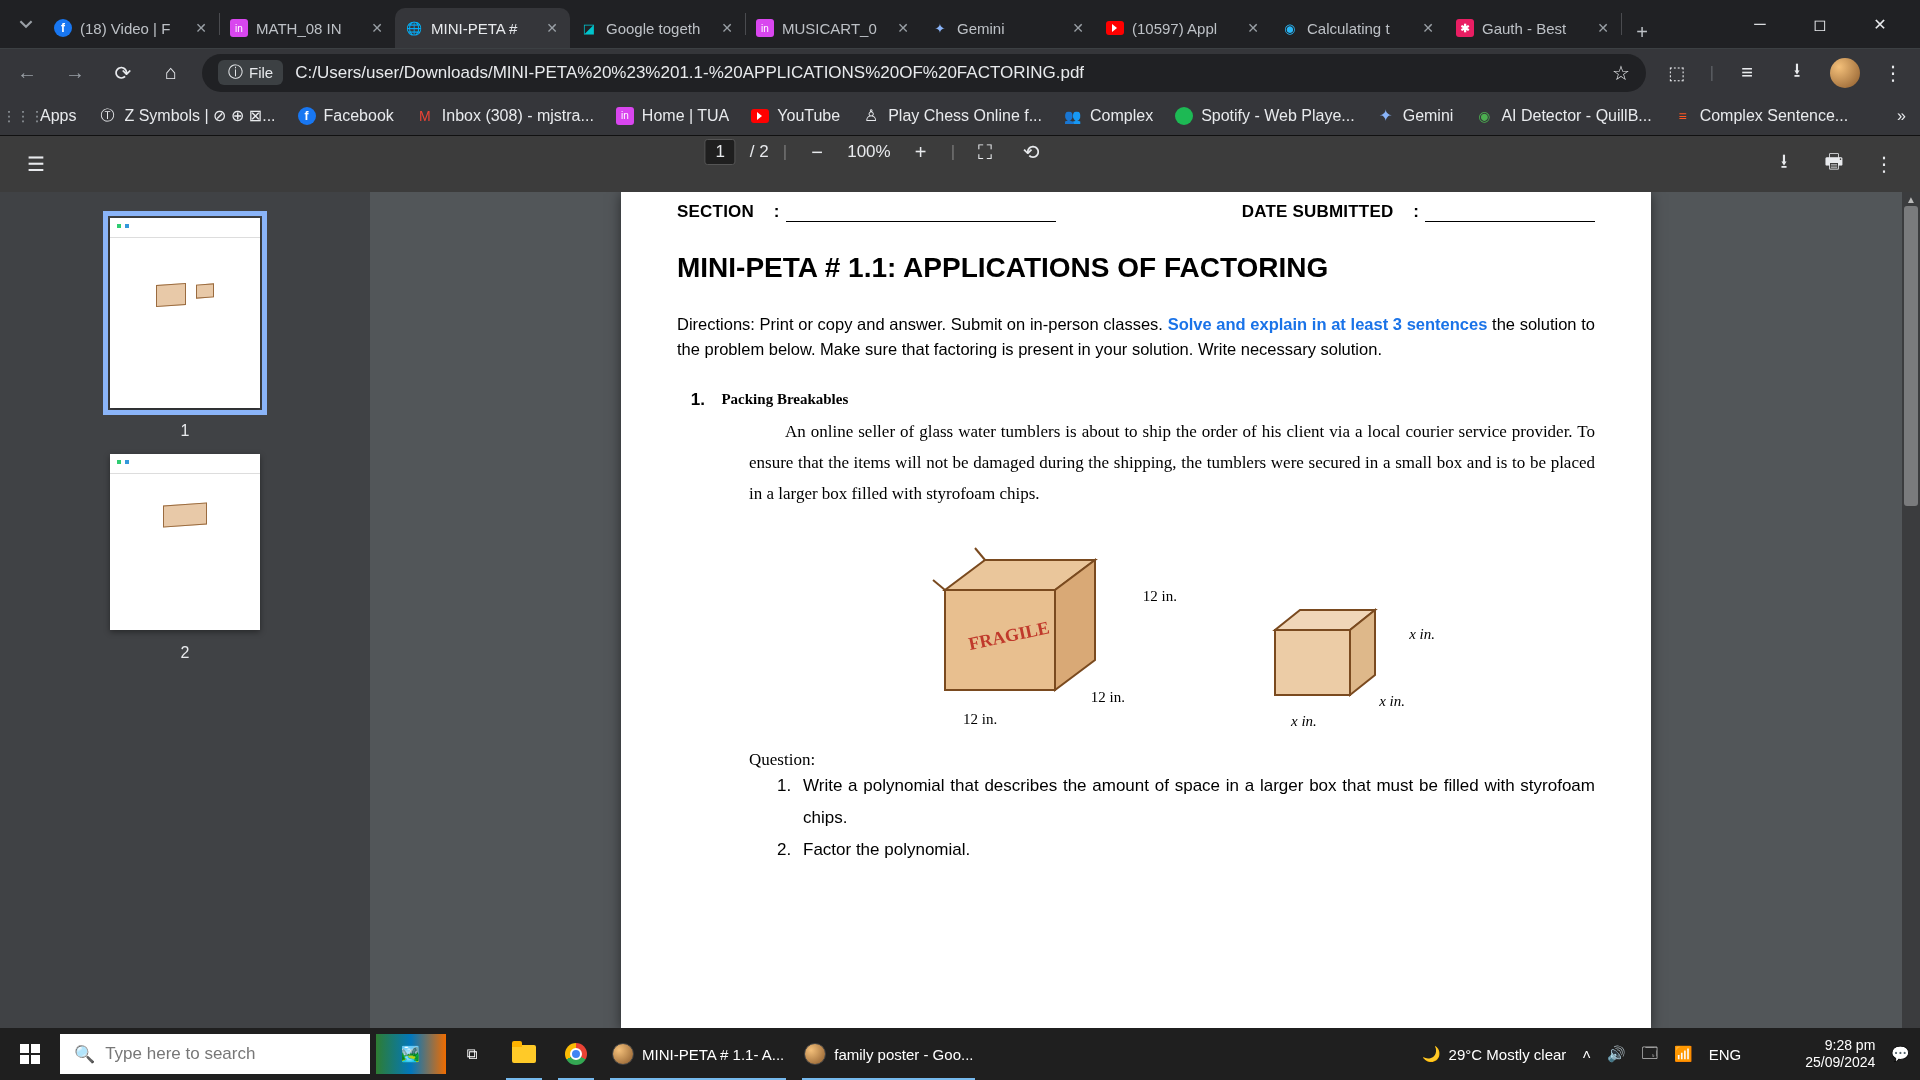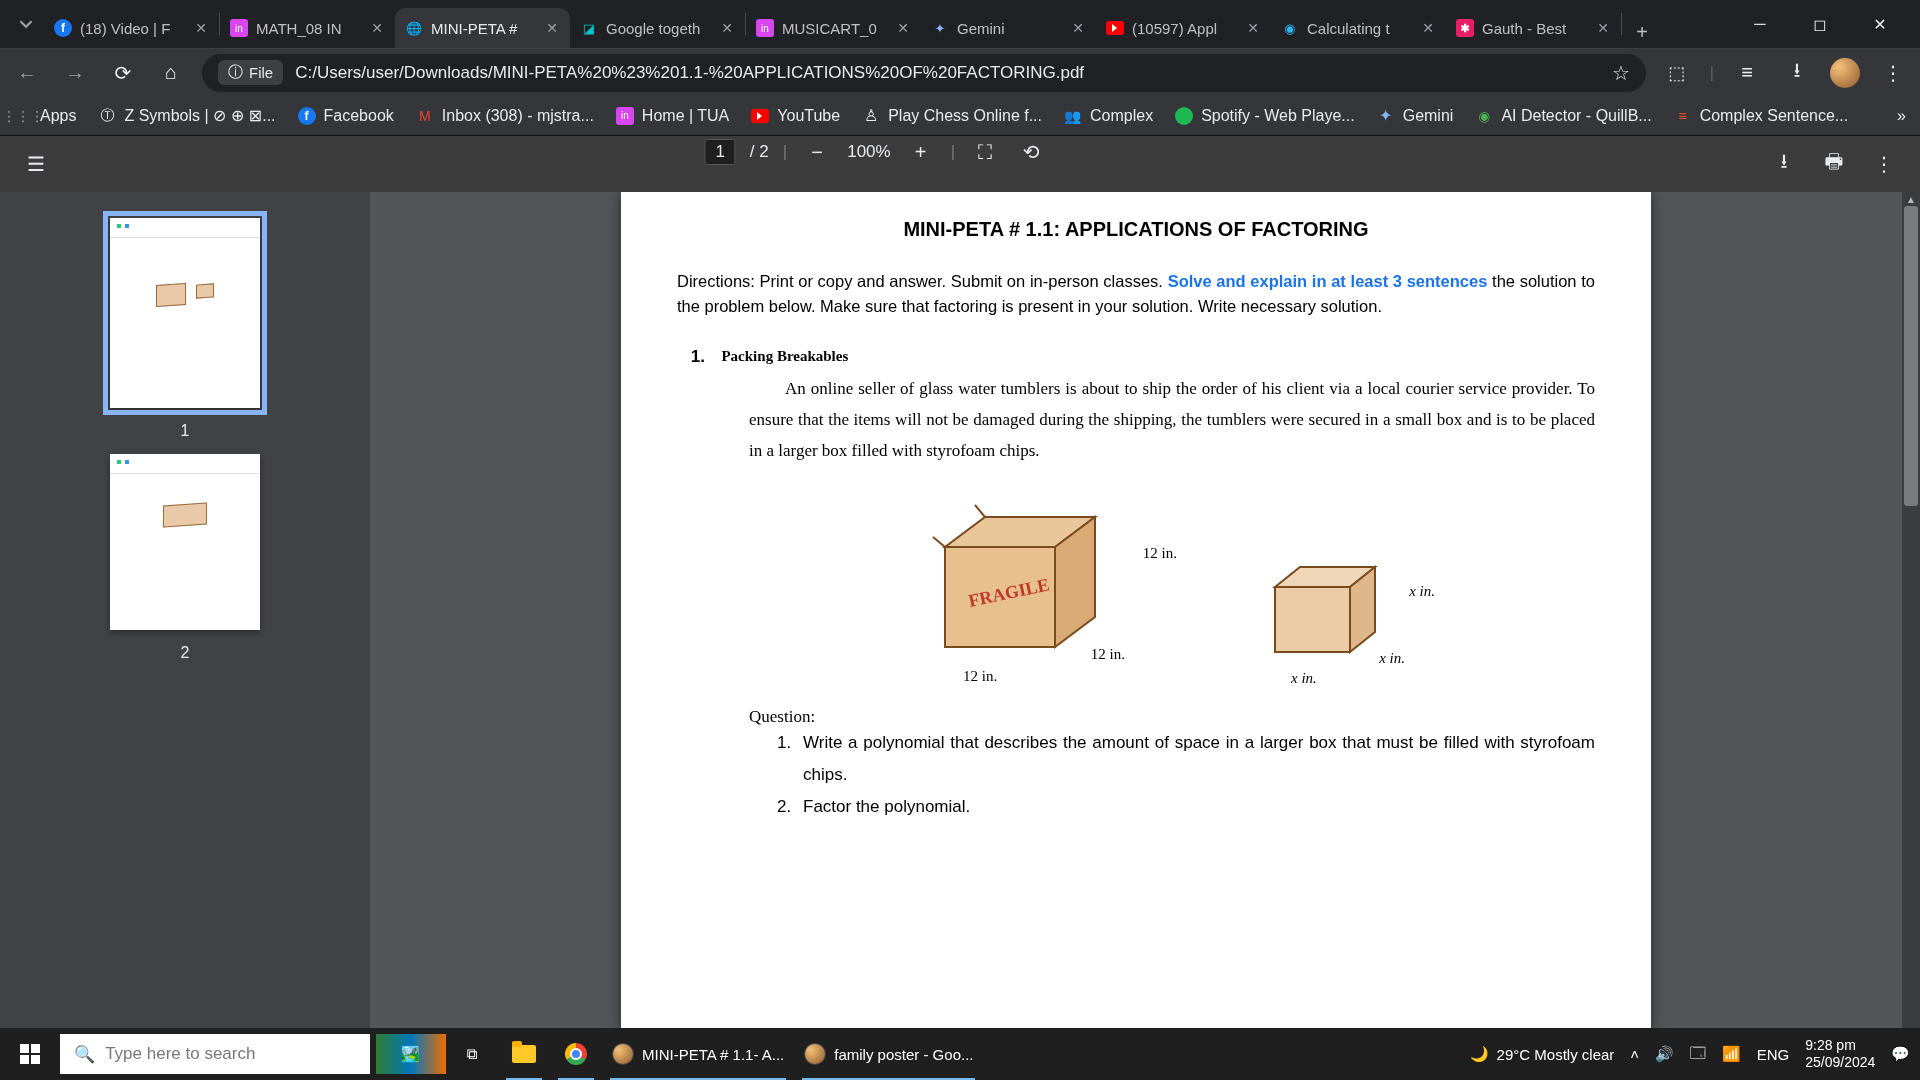--- a/index.html
+++ b/index.html
@@ -50,21 +50,21 @@
 .thumb.active { outline:5px solid #8ab4f8; outline-offset:2px; }
 .thumblabel { font-size:16px; color:#e8eaed; }
 .pagewrap { flex:1; display:flex; justify-content:center; overflow:auto; background:#525659; }
 .page { width:1030px; background:#fff; color:#000; margin-top:0; padding:10px 56px 200px 56px; box-shadow:0 2px 12px rgba(0,0,0,.5); font-family: Arial, sans-serif; }
 .scrollbar { width:18px; background:#3b3c3e; position:relative; }
 .scrollthumb { position:absolute; top:0; left:2px; right:2px; height:70px; background:#7a7b7d; border-radius:3px; }
 
 
 .hdrline { display:flex; justify-content:space-between; font-size:17px; font-weight:700; letter-spacing:.2px; margin-bottom:30px; }
 .underline { display:inline-block; border-bottom:1.5px solid #000; min-width:270px; height:1.1em; vertical-align:bottom; margin-left:6px; }
-.doctitle { text-align:center; font-weight:800; font-size:20px; margin: 16px 0 28px; }
+.doctitle { font-weight:800; font-size:28px; margin: 16px 0 28px; }
 .directions { font-size:16.5px; line-height:1.5; text-align:justify; }
 .directions .blue { color:#1a73e8; font-weight:700; }
 .problem { margin-top:28px; }
 .pnum { font-weight:700; font-size:17px; display:inline-block; width:40px; text-align:right; padding-right:12px; vertical-align:top; }
 .ptitle { font-weight:700; font-family: Liberation Serif, serif; font-size:15px; }
 .pbody { margin-left:72px; margin-top:6px; font-family: Georgia, 'Times New Roman', serif; font-size:17px; line-height:1.85; text-align:justify; text-indent:36px; }
 .figs { display:flex; align-items:flex-end; gap:120px; justify-content:center; margin:30px 0 26px 48px; }
 .figwrap { position:relative; }
 svg text { font-family: Georgia, serif; }
 .dim { font-family: Georgia, serif; font-size:15px; }
@@ -83,21 +83,21 @@
 .taskbar { height:52px; background:#1f1f1f; display:flex; align-items:center; color:#fff; font-size:15px; }
 .start { width:60px; height:100%; display:flex; align-items:center; justify-content:center; }
 .searchbox { width:310px; height:40px; background:#fff; color:#777; display:flex; align-items:center; padding:0 14px; gap:10px; font-size:17px; margin-right:6px; }
 .searchart { width:70px; height:40px; background:linear-gradient(90deg,#2e7d32,#0277bd,#ef6c00); display:flex; align-items:center; justify-content:center; }
 .tbicon { width:52px; height:100%; display:flex; align-items:center; justify-content:center; position:relative; }
 .tbicon.active::after { content:""; position:absolute; bottom:0; left:8px; right:8px; height:2px; background:#76b9ed; }
 .tasklabel { display:flex; align-items:center; gap:8px; padding:0 10px; height:100%; max-width:210px; }
 .tasklabel.active::after { content:""; position:absolute; bottom:0; left:8px; right:8px; height:2px; background:#76b9ed; }
 .tasklabel { position:relative; }
 .tray { margin-left:auto; display:flex; align-items:center; gap:16px; padding-right:10px; }
-.clock { text-align:left; font-size:14px; line-height:1.2; }
+.clock { text-align:right; font-size:14px; line-height:1.2;margin-left:48px; }
 .chromeico { width:22px; height:22px; border-radius:50%; background: conic-gradient(#ea4335 0 120deg,#34a853 120deg 240deg,#fbbc05 240deg 360deg); position:relative; }
 .chromeico::after { content:""; position:absolute; inset:5px; background:#4285f4; border:2px solid #fff; border-radius:50%; }
 .winlogo { width:20px; height:20px; display:grid; grid-template:1fr 1fr/1fr 1fr; gap:2px; }
 .winlogo span { background:#fff; }
 .folder { width:24px; height:18px; background:#ffca28; border-radius:2px; position:relative; }
 .folder::before { content:""; position:absolute; top:-4px; left:0; width:10px; height:6px; background:#ffb300; border-radius:2px 2px 0 0; }
 .chromeavatar { width:22px; height:22px; border-radius:50%; background:radial-gradient(circle at 30% 30%, #f4c07a, #8b5a2b); border:1px solid #444; }
 
 
 .fb { width:18px; height:18px; background:#1877f2; border-radius:50%; color:#fff; display:flex; align-items:center; justify-content:center; font-weight:bold; font-size:12px; }
@@ -309,20 +309,30 @@
         </div>
       <div class="miniboxrow" style="gap:0">
           <div class="minibox" style="width:44px;"></div>
         </div>
     </div>
     <div class="thumblabel">2</div>
   </div>
 
   <div class="pagewrap">
     <div class="page">
+      <div class="hdrline">
+        <div>
+          <span>SECTION</span>
+          &nbsp;&nbsp;&nbsp;<span>:</span><span class="underline"></span>
+        </div>
+        <div>
+          <span>DATE SUBMITTED</span>
+          &nbsp;&nbsp;&nbsp;<span>:</span><span class="underline" style="min-width:170px;"></span>
+        </div>
+      </div>
 
       <div class="doctitle">MINI-PETA # 1.1: APPLICATIONS OF FACTORING</div>
 
       <p class="directions">
         <span>Directions: Print or copy and answer. Submit on in-person classes. </span><span class="blue">Solve and explain in at least 3 sentences</span><span> the solution to the problem below. Make sure that factoring is present in your solution. Write necessary solution.</span>
       </p>
 
       <div class="problem">
         <div>
           <span class="pnum">1.</span>

